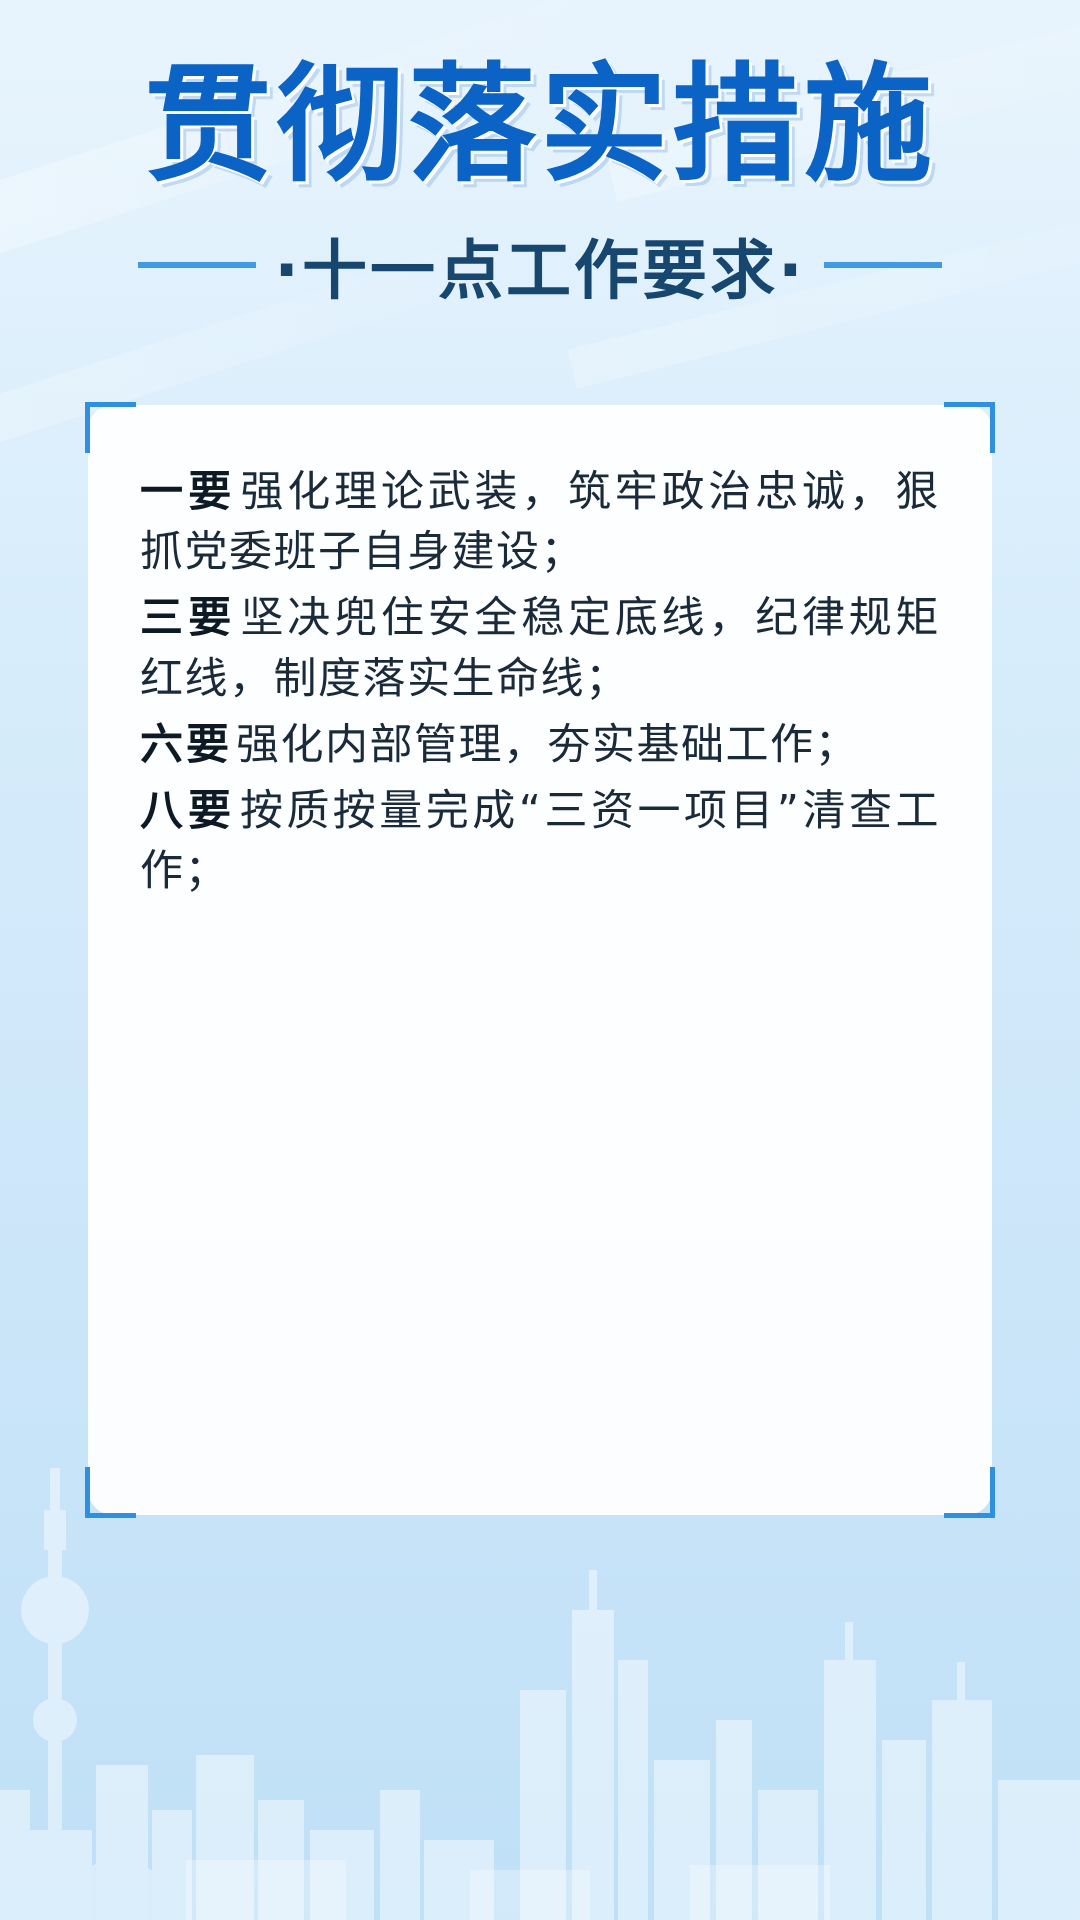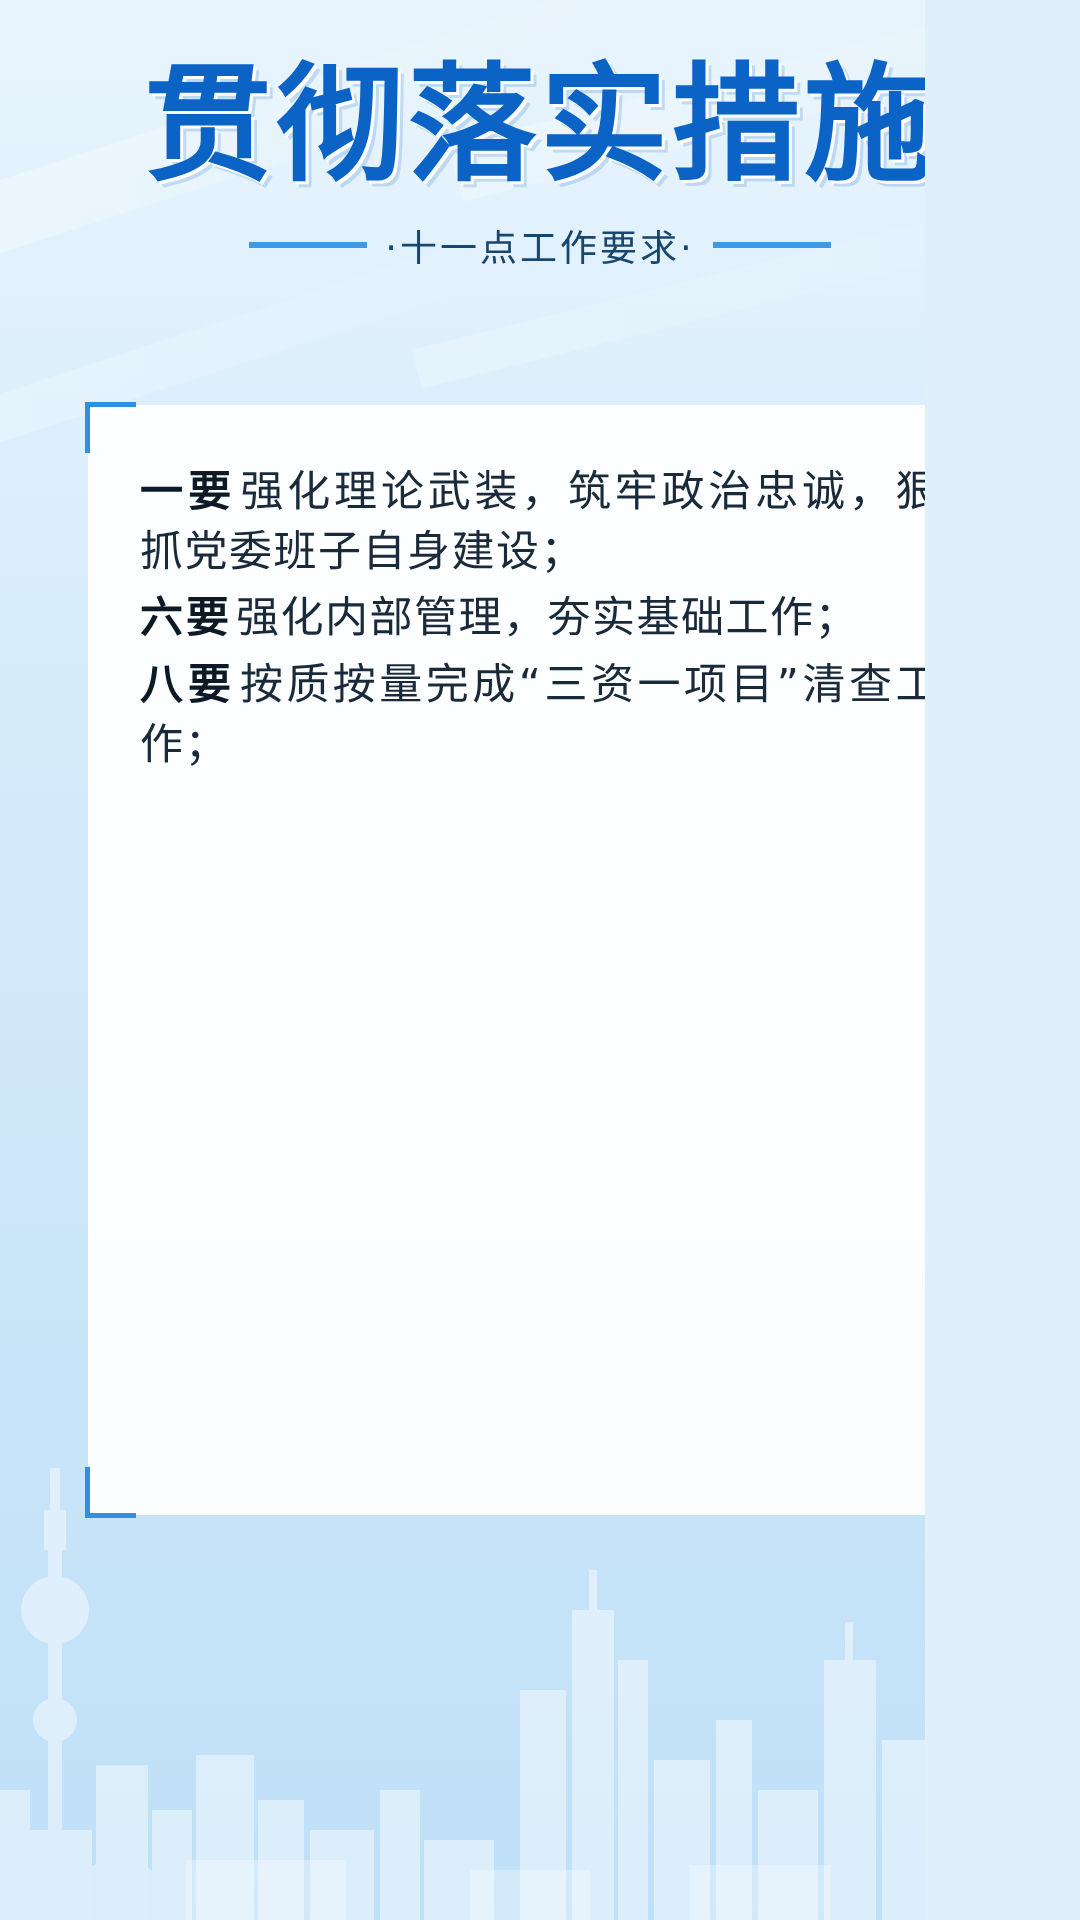--- a/index.html
+++ b/index.html
@@ -9,21 +9,21 @@
   body {
     width: 1080px;
     height: 1920px;
     overflow: hidden;
     font-family: "Liberation Sans", "DejaVu Sans", sans-serif;
     background: #dff0fb;
   }
 
   .poster {
     position: relative;
-    width: 925px;
+    width: 1080px;
     height: 1920px;
     background: linear-gradient(180deg, #e8f4fd 0%, #d6ecfb 35%, #cde6f9 62%, #bfe0f7 100%);
     overflow: hidden;
   }
 
   
   .streak {
     position: absolute;
     background: linear-gradient(100deg, rgba(255,255,255,0.75), rgba(255,255,255,0.0));
     transform: rotate(-18deg);
@@ -72,37 +72,38 @@
     gap: 18px;
   }
   .sub-rule {
     height: 6px;
     width: 118px;
     background: #2f8fe0;
     opacity: .9;
   }
   .subtitle {
     font-family: "DejaVu Sans", "Liberation Sans", sans-serif;
-    font-size: 37px;
-    font-weight: 400;
+    font-size: 65px;
+    font-weight: 700;
     color: #17466f;
     letter-spacing: 3px;
     white-space: nowrap;
   }
 
   
   .card {
     position: absolute;
     top: 405px;
     left: 88px;
     width: 904px;
     min-height: 1110px;
     background: rgba(255,255,255,0.93);
     box-sizing: border-box;
     padding: 56px 52px 54px 52px;
+    border-radius: 25px;
   }
   
   .corner {
     position: absolute;
     width: 46px;
     height: 46px;
     border-color: #2f8fe0;
     border-style: solid;
     border-width: 0;
   }
@@ -190,17 +191,18 @@
     </div>
   </div>
 
   <div class="card">
     <span class="corner tl"></span>
     <span class="corner tr"></span>
     <span class="corner bl"></span>
     <span class="corner br"></span>
 
     <p class="item"><span class="lead">一要</span><span>强化理论武装，筑牢政治忠诚，狠抓党委班子自身建设；</span></p>
+    <p class="item"><span class="lead">三要</span><span>坚决兜住安全稳定底线，纪律规矩红线，制度落实生命线；</span></p>
     <p class="item"><span class="lead">六要</span><span>强化内部管理，夯实基础工作；</span></p>
     <p class="item"><span class="lead">八要</span><span>按质按量完成“三资一项目”清查工作；</span></p>
   </div>
 
 </div>
 
 </body></html>

